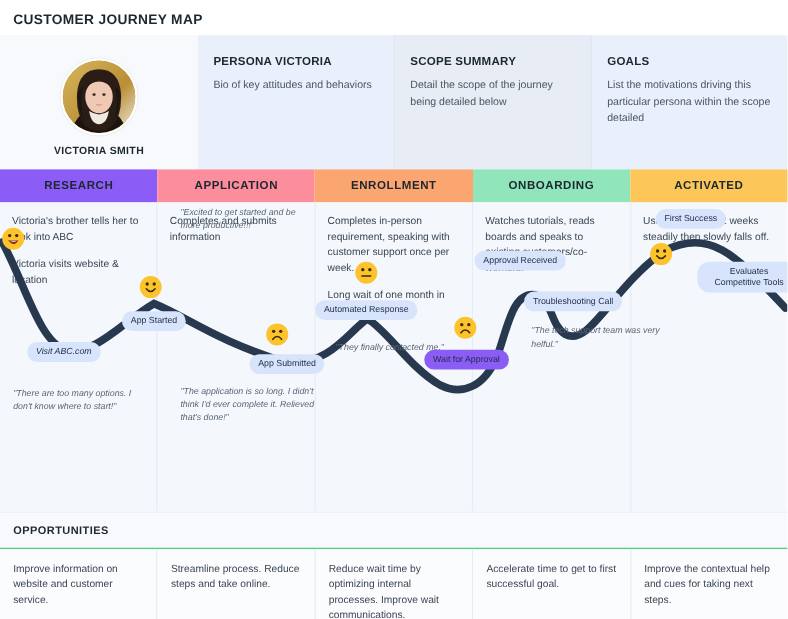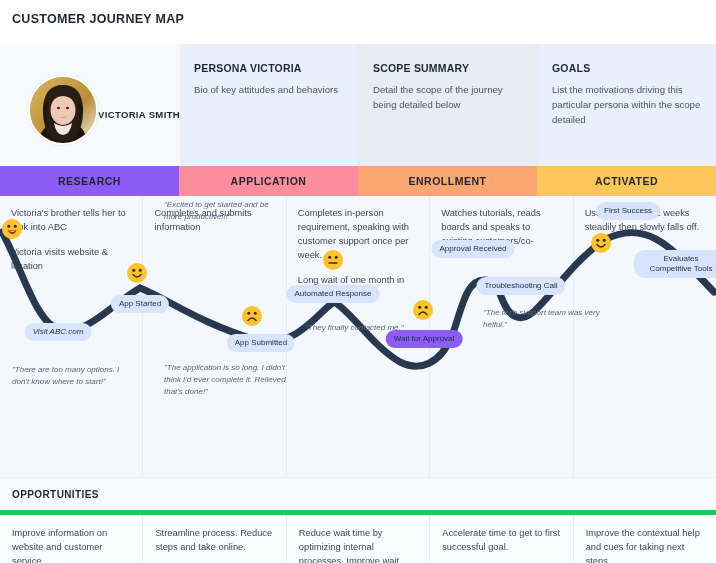--- a/index.html
+++ b/index.html
@@ -11,21 +11,21 @@
     width: 716px;
     height: 563px;
     font-family: "Liberation Sans", sans-serif;
     color: #2f3a46;
     overflow: hidden;
     position: relative;
   }
 
   
   .title-bar {
-    height: 44px;
+    height: 32px;
     padding: 9px 0 0 12px;
     box-sizing: border-box;
     background: #ffffff;
   }
   .title-bar .title {
     font-size: 12.5px;
     font-weight: bold;
     letter-spacing: 0.3px;
     color: #1d2730;
   }
@@ -33,22 +33,23 @@
   
   .persona-row {
     display: flex;
     height: 122px;
     background: #f7f9fc;
   }
   .persona-left {
     width: 180px;
     background: #f7f9fc;
     display: flex;
+    flex-direction: column;
     align-items: center;
-    justify-content: flex-end;
+    justify-content: center;
     padding-top: 9px;
     box-sizing: border-box;
   }
   .avatar {
     width: 66px;
     height: 66px;
     border-radius: 50%;
     overflow: hidden;
     border: 2px solid #ffffff;
     box-shadow: 0 0 0 1px #eceff3;
@@ -177,21 +178,21 @@
     height: 32px;
     display: flex;
     align-items: center;
     padding-left: 12px;
     font-size: 10px;
     font-weight: bold;
     letter-spacing: 0.4px;
     color: #1d2730;
     background: #f7f9fc;
     border-top: 1px solid #e4ecf5;
-    border-bottom: 5px solid #22c55e;
+    border-bottom: 1px solid #22c55e;
   }
   .opp-row {
     display: flex;
     height: 66px;
     background: #fbfcfe;
   }
   .opp {
     flex: 1;
     padding: 12px 12px 0 12px;
     box-sizing: border-box;
@@ -260,20 +261,23 @@
 <div class="stages" id="stages">
     <div class="stage" style="background: #8b5cf6;">
       <span>RESEARCH</span>
     </div>
     <div class="stage" style="background: rgb(252, 141, 156);">
       <span>APPLICATION</span>
     </div>
     <div class="stage" style="background: rgb(251, 165, 113);">
       <span>ENROLLMENT</span>
     </div>
+    <div class="stage" style="background: rgb(145, 229, 187);">
+      <span>ONBOARDING</span>
+    </div>
     <div class="stage" style="background: rgb(252, 198, 89);">
       <span>ACTIVATED</span>
     </div>
   </div>
 
 <div class="journey">
   <div class="journey-cols" id="jcols">
       <div class="jcol">
         <div class="jcol-text">
           <p>Victoria's brother tells her to look into ABC</p>

